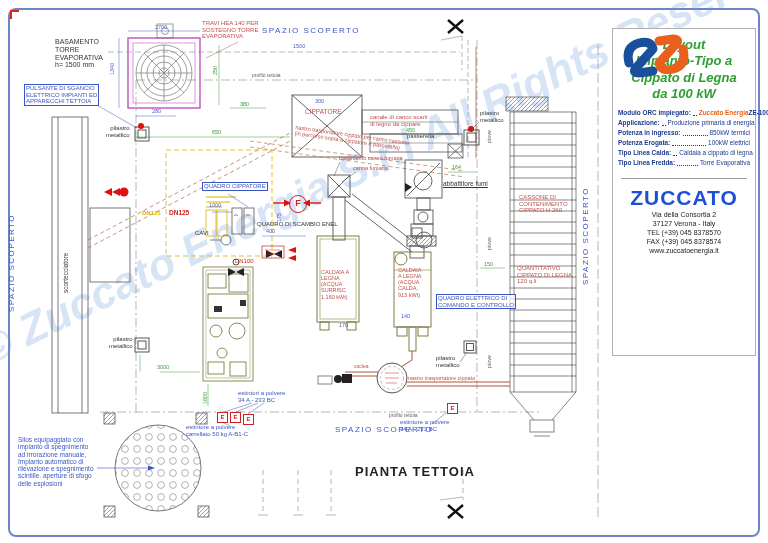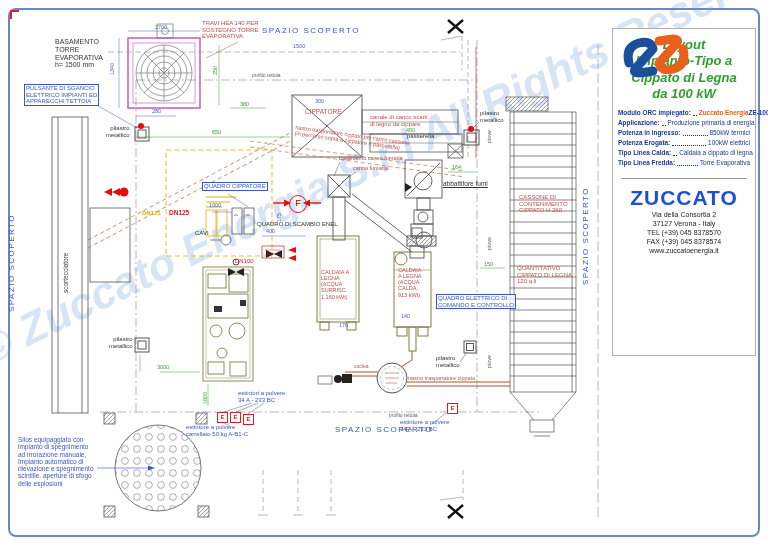--- a/index.html
+++ b/index.html
@@ -355,20 +355,21 @@
 metallico</div>
   <div class="lbl f6" style="left:109px;top:336px;text-align:right;">pilastro
 metallico</div>
   <div class="lbl f6" style="left:436px;top:355px;">pilastro
 metallico</div>
 
   <div class="lbl f8 blue ls1" style="left:262px;top:27px;">SPAZIO SCOPERTO</div>
   <div class="lbl f8 blue ls1 rot" style="left:8px;top:312px;width:120px;">SPAZIO SCOPERTO</div>
   <div class="lbl f8 blue ls1 rot" style="left:582px;top:285px;width:110px;">SPAZIO SCOPERTO</div>
   <div class="lbl f8 blue ls1" style="left:335px;top:426px;">SPAZIO SCOPERTO</div>
+  <div class="lbl" style="left:355px;top:465px;font-size:13px;font-weight:bold;letter-spacing:1px;color:#222;">PIANTA TETTOIA</div>
 
   <div class="lbl f65 rot" style="left:62px;top:293px;width:82px;">scortecciatore</div>
   <div class="lbl f65 cadred" style="left:305px;top:108px;">CIPPATORE</div>
   <div class="lbl f6 cadred" style="left:370px;top:114px;">canale di carico scarti
 di legno da cippare</div>
   <div class="lbl f6" style="left:407px;top:133px;">passerella</div>
   <div class="lbl cadred" style="left:296px;top:124px;font-size:5.5px;width:170px;transform:rotate(8deg);transform-origin:left top;">nastro trasportatore cippato per carico cassone
 (in percorso sopra a cippatore e passerella)</div>
   <div class="lbl f55 cadred" style="left:339px;top:155px;">basamento canna fumaria</div>
   <div class="lbl f55 cadred" style="left:353px;top:165px;">canna fumaria</div>

